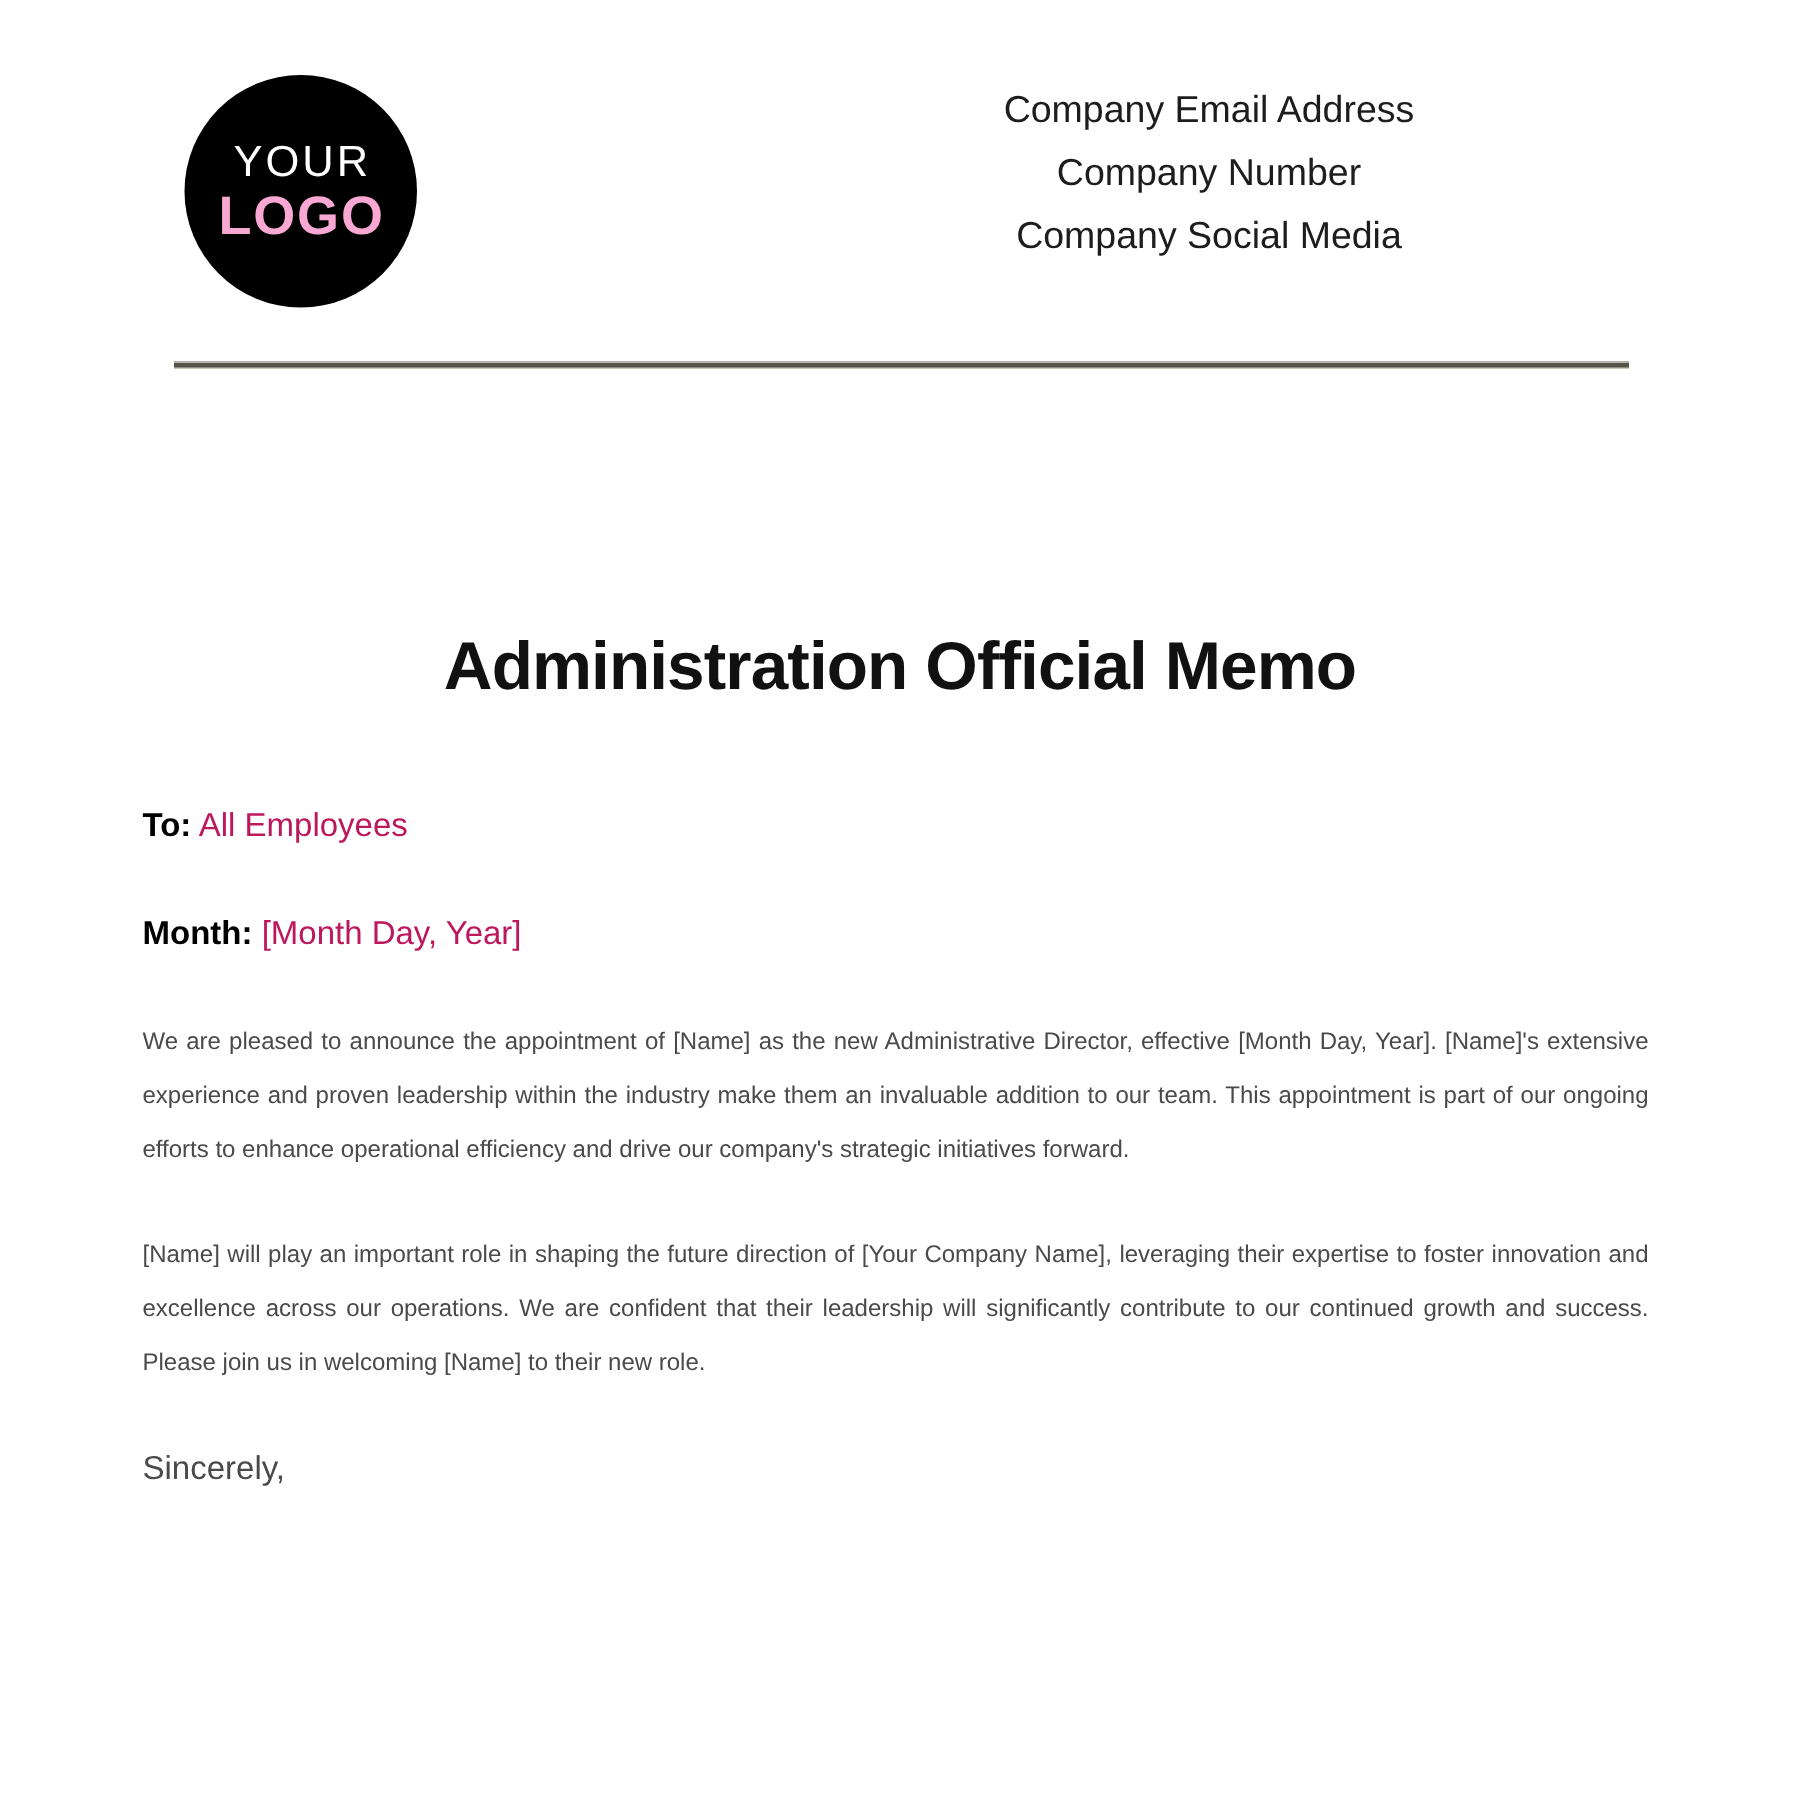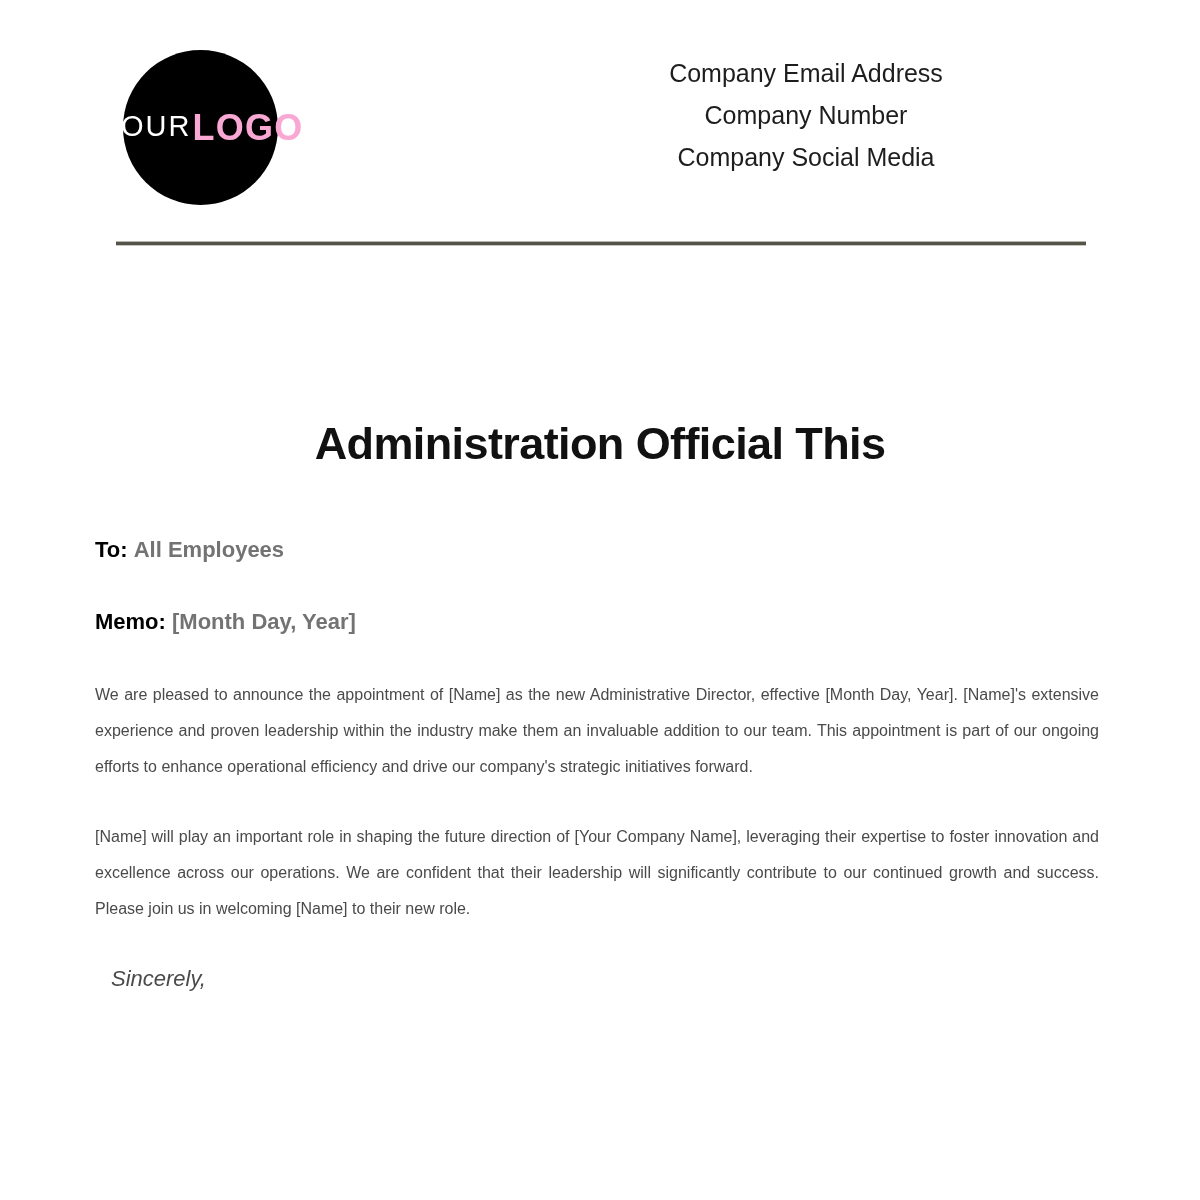--- a/index.html
+++ b/index.html
@@ -34,21 +34,21 @@
 
   .logo-badge {
     position: absolute;
     left: 123px;
     top: 50px;
     width: 155px;
     height: 155px;
     border-radius: 50%;
     background: #000000;
     display: flex;
-    flex-direction: row;
+    flex-direction: column;
     align-items: center;
     justify-content: center;
     line-height: 1;
   }
   .logo-line-1 {
     color: #ffffff;
     font-size: 29px;
     font-weight: 300;
     letter-spacing: 2.0px;
     text-indent: 2.0px;
@@ -118,39 +118,38 @@
     font-size: 22px;
     line-height: 34px;
     color: #4a4a4a;
     margin-bottom: 38px;
   }
   .field-label {
     font-weight: 700;
     color: #000000;
   }
   .field-value {
-    font-weight: 700;
-    color: #737373;
+    font-weight: 400;
+    color: #be185d;
   }
 
   .body-paragraph {
     font-size: 16px;
     line-height: 36px;
     color: #4a4a4a;
     text-align: justify;
     text-justify: inter-word;
     margin: 0 0 34px 0;
   }
 
   .closing {
     font-size: 22px;
     line-height: 36px;
     color: #4a4a4a;
-    margin: 16px;
-    font-style: italic;
+    margin: 0;
   }
 </style>
 </head>
 <body>
 
 <div class="page">
 
   <div class="header">
 
     <div class="logo-badge">
@@ -160,31 +159,31 @@
 
     <div class="contact-block">
       <div class="contact-line">Company Email Address</div>
       <div class="contact-line">Company Number</div>
       <div class="contact-line">Company Social Media</div>
     </div>
 
     <div class="header-rule"></div>
   </div>
 
-  <div class="memo-title">Administration Official This</div>
+  <div class="memo-title">Administration Official Memo</div>
 
   <div class="content">
 
     <div class="field-row">
       <span class="field-label">To:</span>
       <span class="field-value">All Employees</span>
     </div>
 
     <div class="field-row">
-      <span class="field-label">Memo:</span>
+      <span class="field-label">Month:</span>
       <span class="field-value">[Month Day, Year]</span>
     </div>
 
 
     <p class="body-paragraph">We are pleased to announce the appointment of [Name] as the new Administrative Director, effective [Month Day, Year]. [Name]'s extensive experience and proven leadership within the industry make them an invaluable addition to our team. This appointment is part of our ongoing efforts to enhance operational efficiency and drive our company's strategic initiatives forward.</p>
 
     <p class="body-paragraph">[Name] will play an important role in shaping the future direction of [Your Company Name], leveraging their expertise to foster innovation and excellence across our operations. We are confident that their leadership will significantly contribute to our continued growth and success. Please join us in welcoming [Name] to their new role.</p>
 
     <p class="closing">Sincerely,</p>
   </div>

